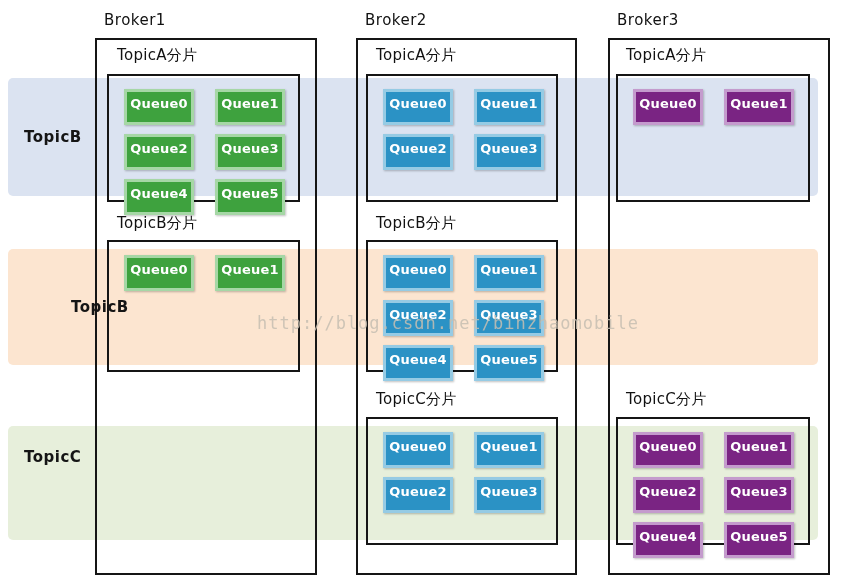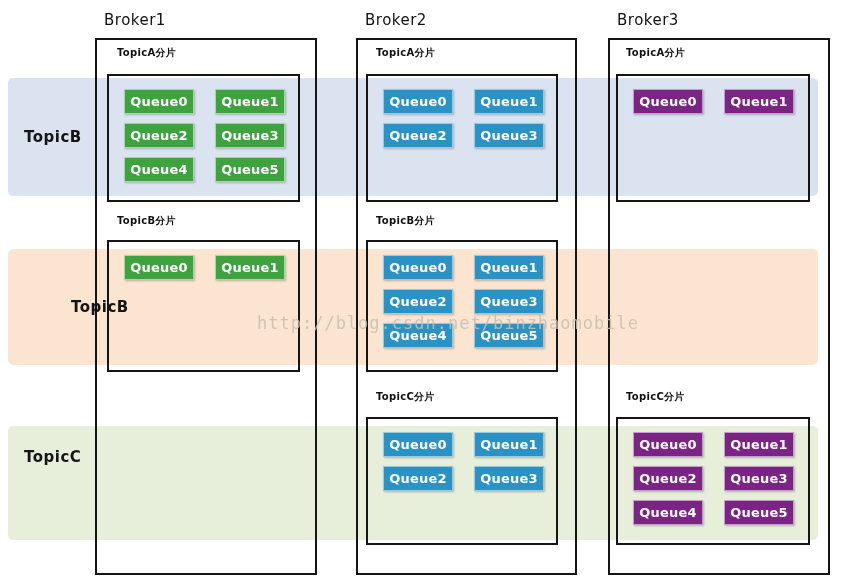--- a/index.html
+++ b/index.html
@@ -16,33 +16,33 @@
   }
   .broker-title{
     position:absolute;font-size:15px;font-weight:normal;color:#111;
     letter-spacing:.5px;z-index:3;
   }
   .broker-box{
     position:absolute;border:2px solid #151515;background:transparent;
     box-sizing:border-box;z-index:2;
   }
   .shard-title{
-    position:absolute;font-size:10px;font-weight:bold;color:#111;
+    position:absolute;font-size:15px;font-weight:normal;color:#111;
     letter-spacing:.3px;z-index:3;
   }
   .shard-box{
     position:absolute;border:2px solid #151515;background:transparent;
     box-sizing:border-box;z-index:3;
     display:flex;flex-wrap:wrap;align-content:flex-start;
     gap:9px 21px;padding:13px 0 0 15px;
   }
   .queue-chip{
-    width:70px;height:25px;line-height:23px;box-sizing:border-box;
+    width:70px;height:36px;line-height:23px;box-sizing:border-box;
     text-align:center;color:#ffffff;font-weight:bold;font-size:13px;
-    border:1px solid #6d28d9;box-shadow:1px 1px 2px rgba(0,0,0,.25);
+    border:3px solid #6d28d9;box-shadow:1px 1px 2px rgba(0,0,0,.25);
     letter-spacing:.2px;
   }
   .watermark{
     position:absolute;left:257px;top:313px;z-index:6;
     font-family:"DejaVu Sans Mono","Liberation Mono",monospace;
     font-size:17px;letter-spacing:1px;color:rgba(197,190,178,.85);
     white-space:nowrap;pointer-events:none;
   }
 </style>
 </head>

